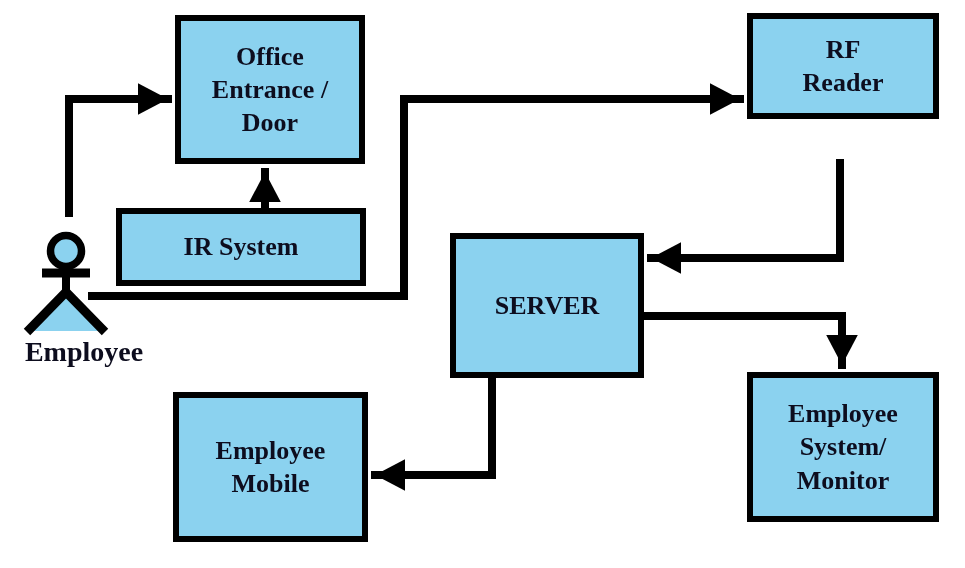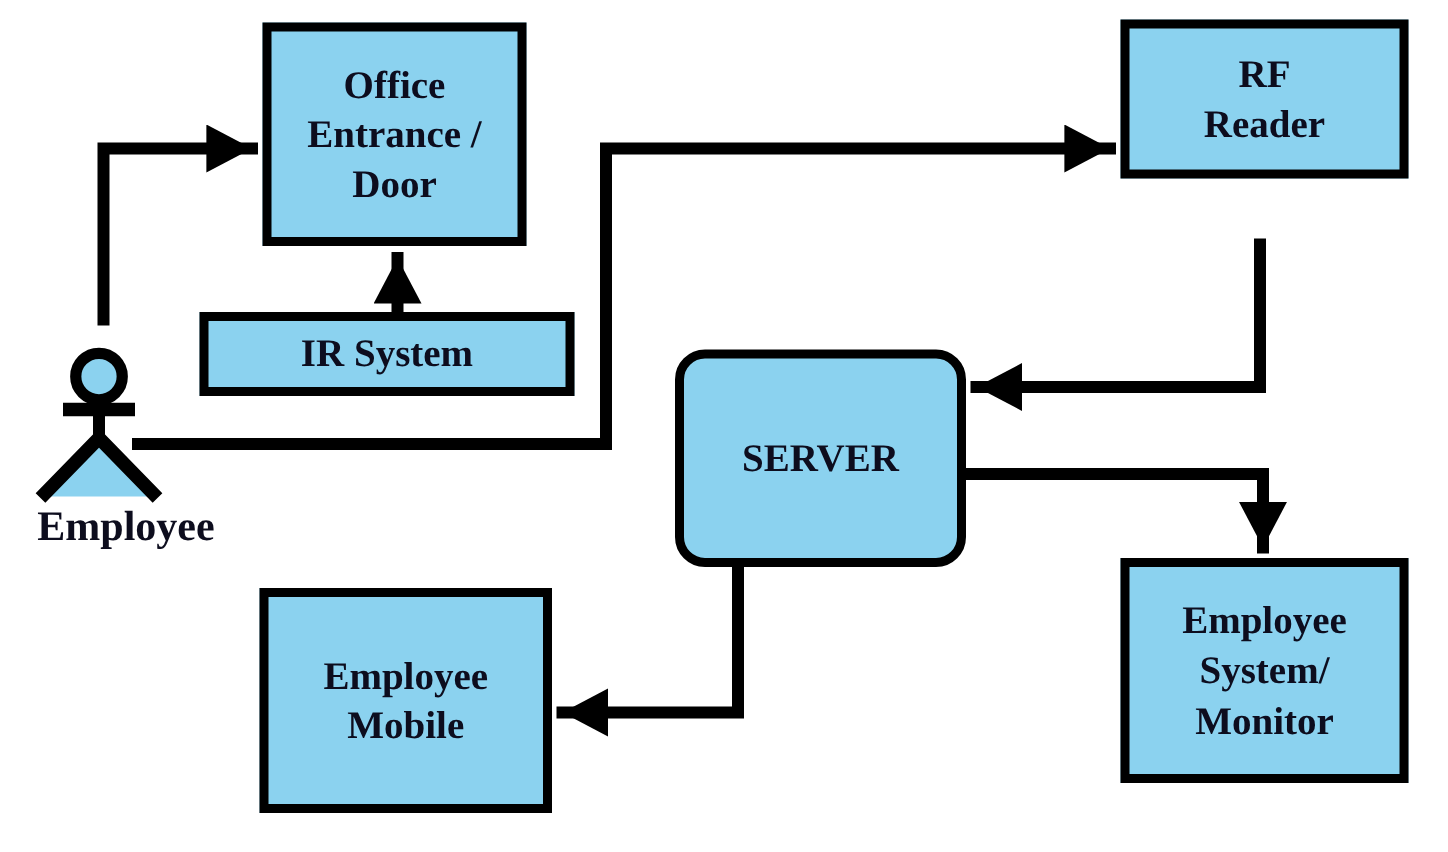--- a/index.html
+++ b/index.html
@@ -20,24 +20,24 @@
     display: flex;
     align-items: center;
     justify-content: center;
     text-align: center;
     font-weight: bold;
     font-size: 26px;
     line-height: 1.28;
     color: var(--text-color, #0d0d1e);
     white-space: pre-line;
   }
-  #node-office   { left: 175px; top: 15px;  width: 176px; height: 149px; }
-  #node-ir      { left: 133px; top: 208px; width: 250px; height: 56px;  }
+  #node-office   { left: 175px; top: 15px;  width: 190px; height: 149px; }
+  #node-ir      { left: 116px; top: 208px; width: 250px; height: 78px;  }
   #node-rf      { left: 747px; top: 13px;  width: 192px; height: 106px; }
-  #node-server  { left: 450px; top: 233px; width: 194px; height: 145px; border-radius: 20px; }
+  #node-server  { left: 450px; top: 233px; width: 194px; height: 145px; }
   #node-mobile  { left: 173px; top: 392px; width: 195px; height: 150px; }
   #node-monitor { left: 747px; top: 372px; width: 192px; height: 150px; }
   .actor-label {
     position: absolute;
     left: 8px; top: 336px; width: 152px;
     text-align: center;
     font-weight: bold;
     font-size: 28px;
     color: var(--text-color, #0d0d1e);
   }

